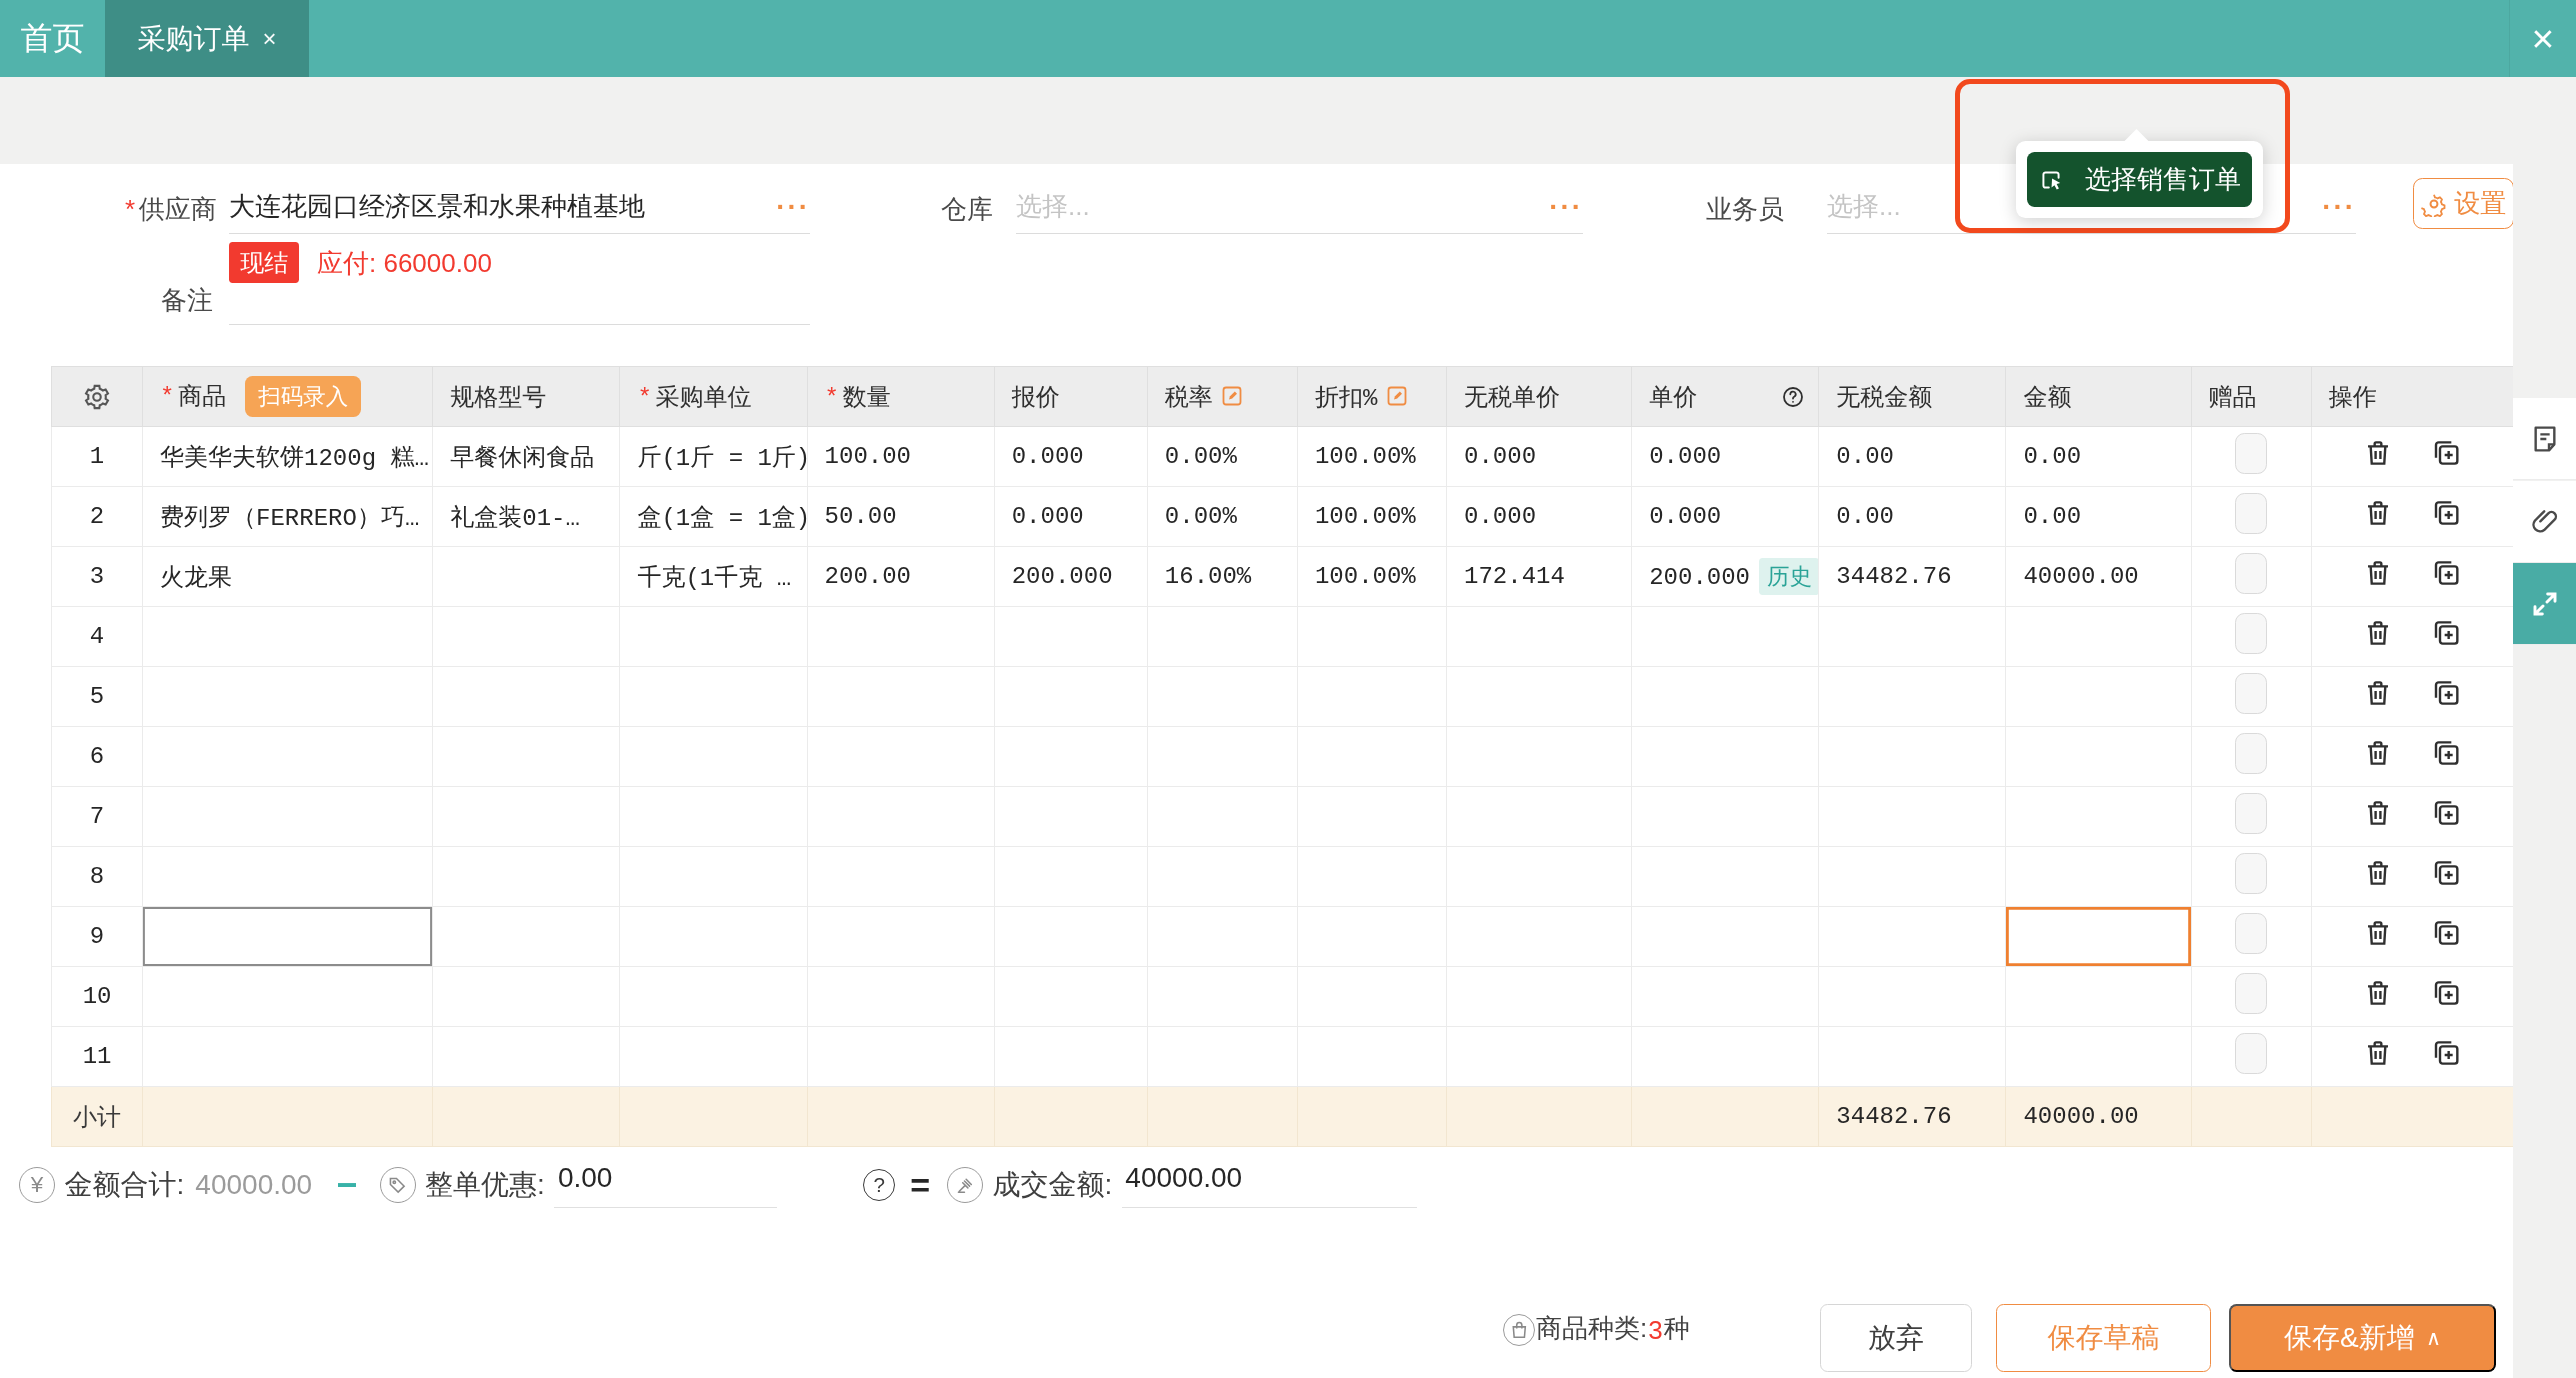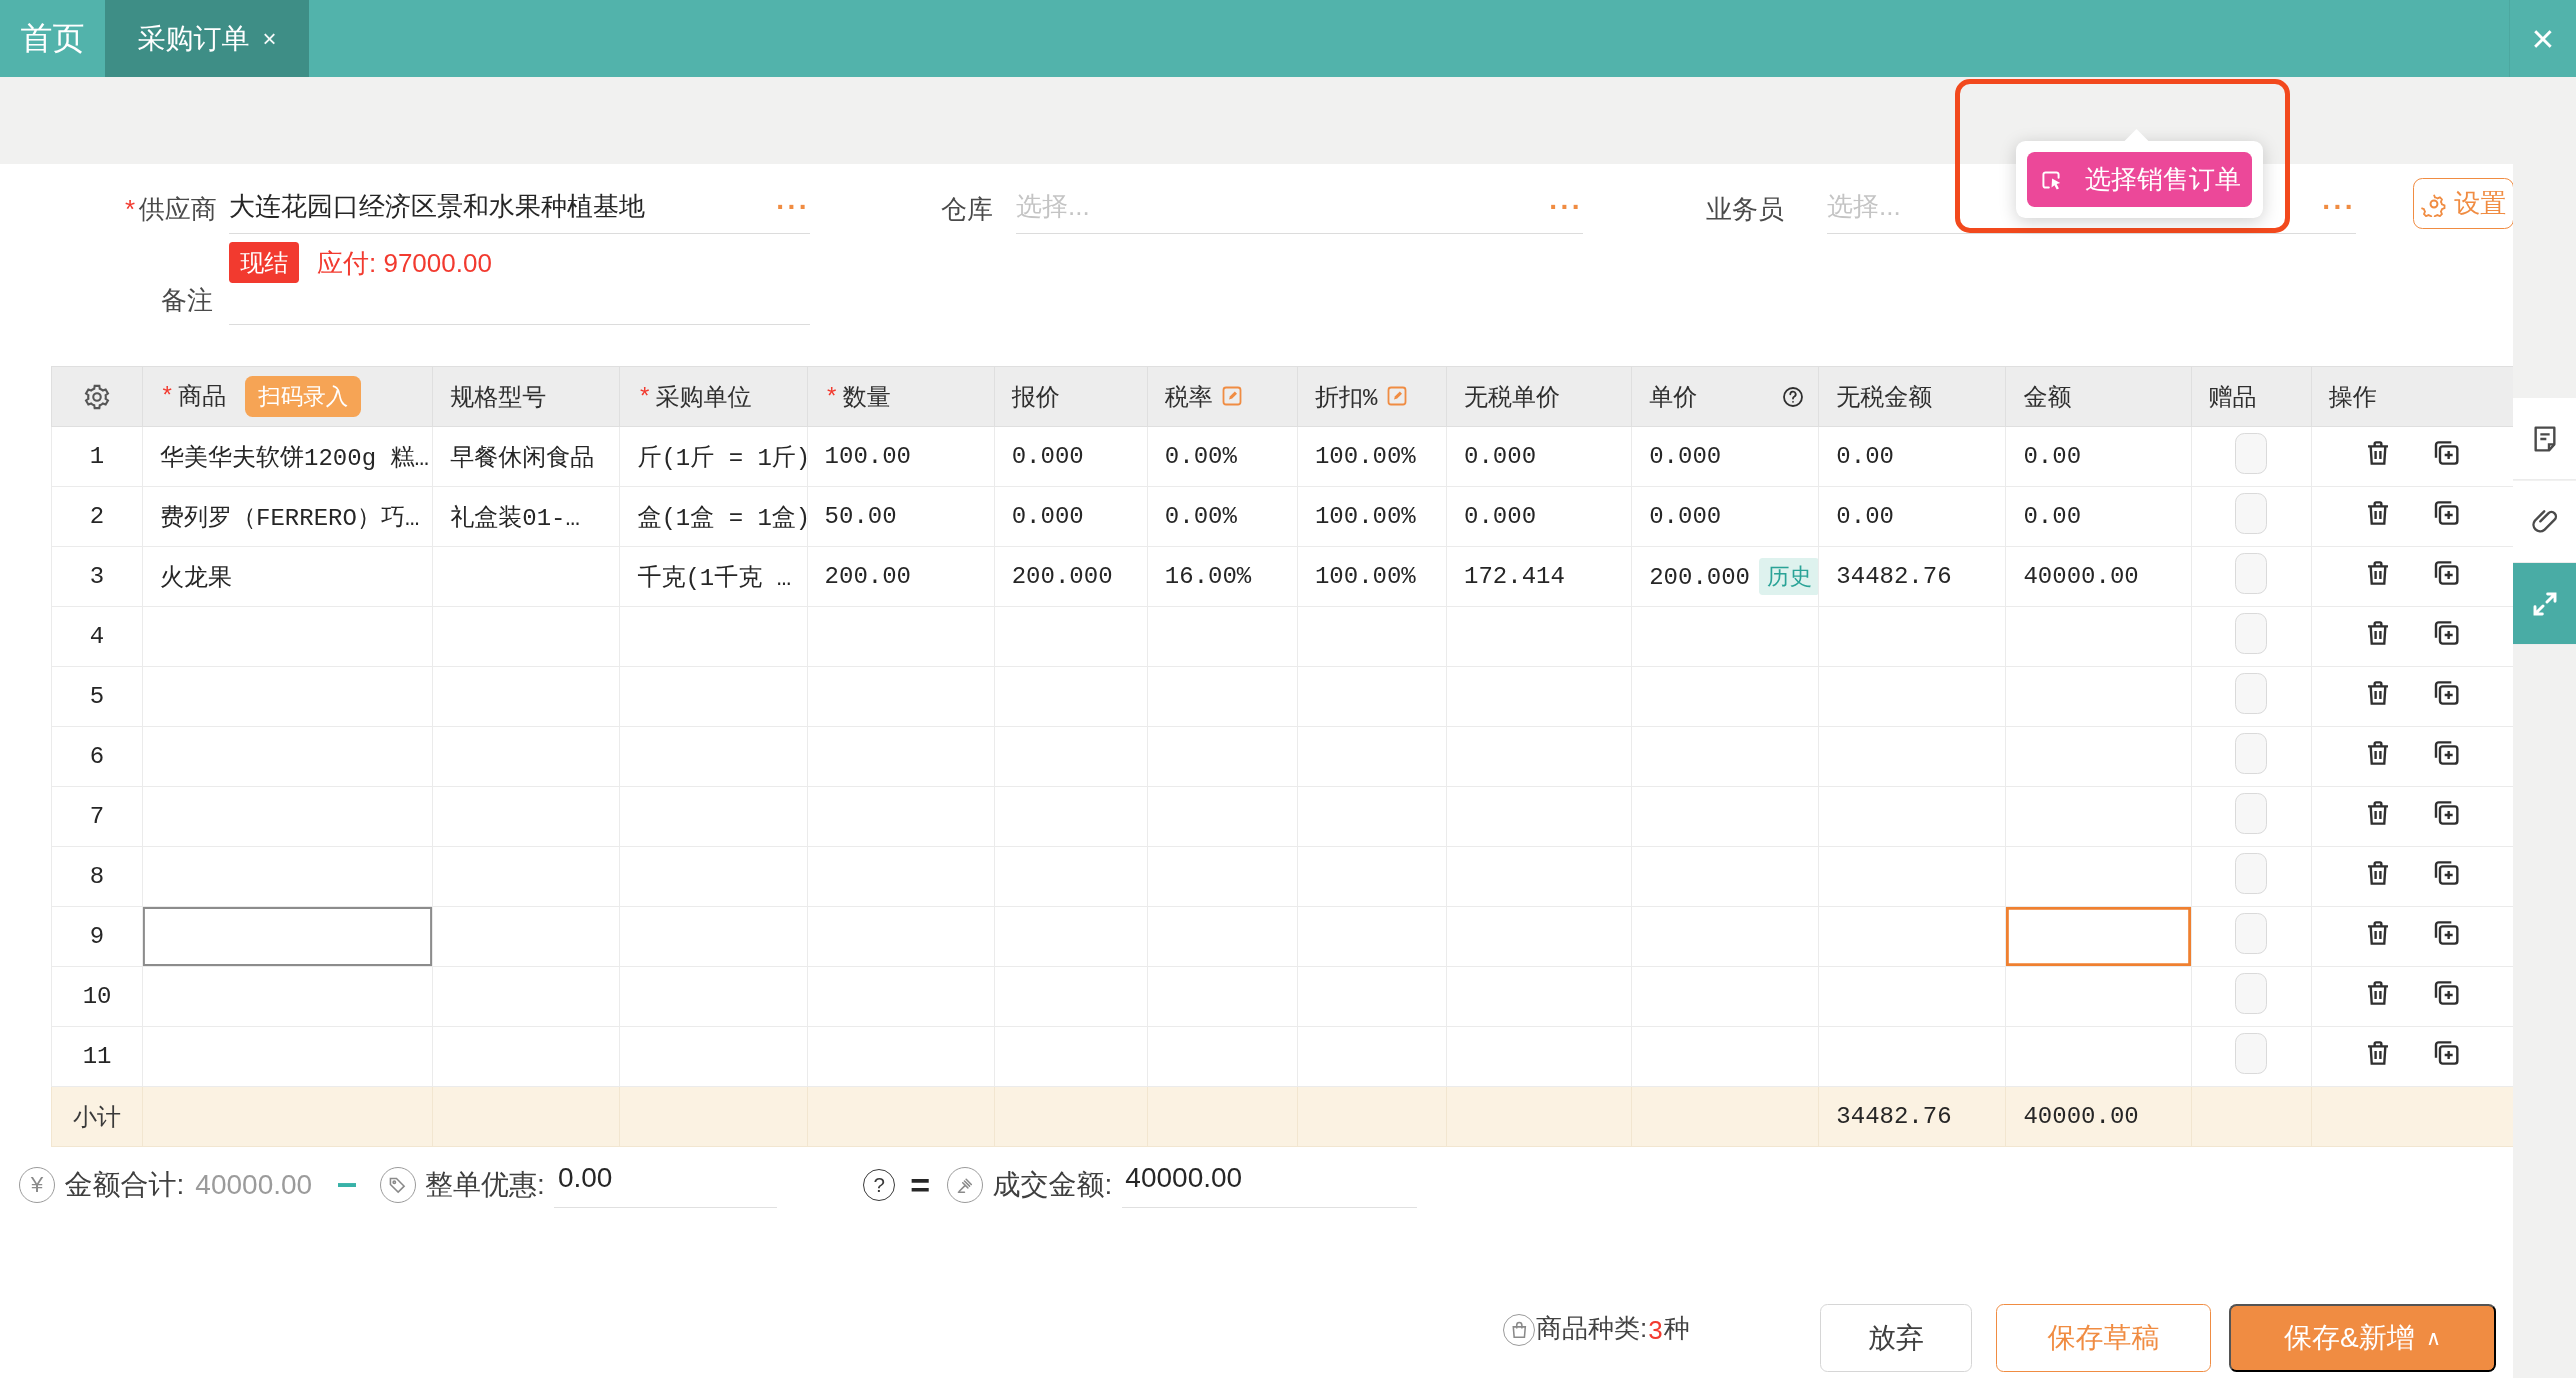--- a/index.html
+++ b/index.html
@@ -85,21 +85,21 @@
   .rail { position:absolute; left:2513px; top:164px; width:63px; height:1215px; background:#f1f1f0; }
   .rail-btn { position:absolute; left:0; width:63px; height:82px; background:#fff; display:flex; align-items:center; justify-content:center; border-bottom:0.9px solid #ececec; cursor:pointer; }
   .rail-btn svg { width:32px; height:32px; color:#4a4a4a; }
   .rail-btn.teal { background:#49aca5; }
   .rail-btn.teal svg { color:#fff; }
 
   
   .hl-rect { position:absolute; left:1955px; top:79px; width:335px; height:154px; border:5.6px solid #f2491d; border-radius:15px; z-index:40; pointer-events:none; }
   .tooltip { position:absolute; left:2016px; top:141px; width:247px; height:77px; background:#fff; border-radius:9.4px; box-shadow:0 3.7px 17px rgba(0,0,0,.18); z-index:50; }
   .tooltip:before { content:""; position:absolute; left:111px; top:-8.4px; width:19px; height:19px; background:#fff; transform:rotate(45deg); }
-  .tooltip .pill { position:absolute; left:11.2px; top:11.2px; right:11.2px; bottom:11.2px; background:#ec4899; border-radius:7.5px; display:flex; align-items:center; justify-content:center; gap:21px; color:#fff; font-size:26px; cursor:pointer; }
+  .tooltip .pill { position:absolute; left:11.2px; top:11.2px; right:11.2px; bottom:11.2px; background:#14532d; border-radius:7.5px; display:flex; align-items:center; justify-content:center; gap:21px; color:#fff; font-size:26px; cursor:pointer; }
   .tooltip .pill svg { width:26px; height:26px; color:#fff; }
 </style>
 </head>
 <body>
 
 <div class="topbar">
   <div class="tab-home">首页</div>
   <div class="tab-active">
     <span>采购订单</span>
     <span class="x">×</span>
@@ -176,21 +176,21 @@
 </div>
 
 <div class="main"></div>
 
 <span class="f-label" style="left:125px; top:192px"><span class="star">*</span><span>供应商</span></span>
 <div class="f-input" style="left:229px; top:180px; width:581px">
   <span>大连花园口经济区景和水果种植基地</span>
   <span class="dots">···</span>
 </div>
 <span class="settle-badge">现结</span>
-<span class="payable">应付: 97000.00</span>
+<span class="payable">应付: 66000.00</span>
 <span class="f-label" style="left:941px; top:192px">仓库</span>
 <div class="f-input" style="left:1016px; top:180px; width:567px">
   <span class="placeholder">选择...</span>
   <span class="dots">···</span>
 </div>
 <span class="f-label" style="left:1706px; top:192px">业务员</span>
 <div class="f-input" style="left:1827px; top:180px; width:529px">
   <span class="placeholder">选择...</span>
   <span class="dots">···</span>
 </div>

